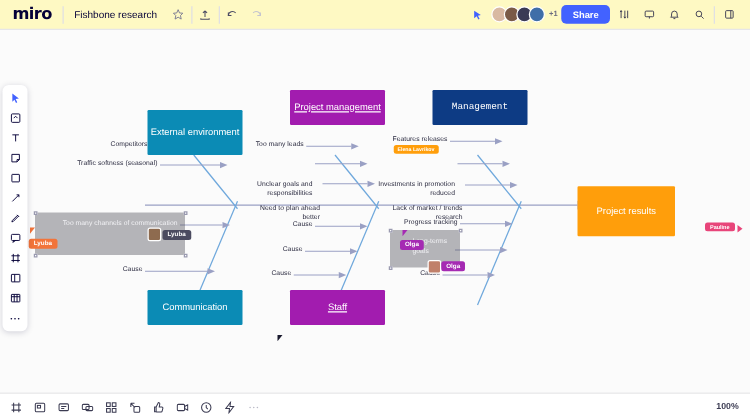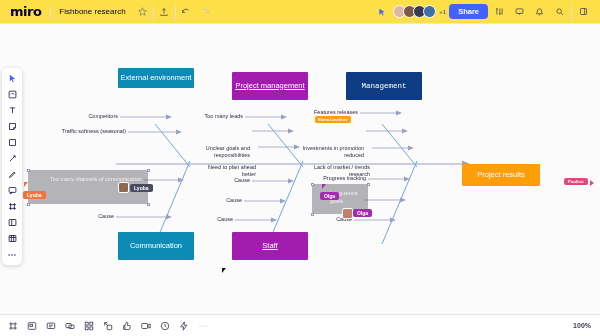--- a/index.html
+++ b/index.html
@@ -7,21 +7,21 @@
     width: 600px; height: 336px;
     font-family: "Liberation Sans", sans-serif;
     overflow: hidden;
     background: #fff;
   }
   #app { position: relative; width: 600px; height: 336px; background: #fff; }
 
   
   .topbar {
     position: absolute; left: 0; top: 0; width: 600px; height: 24px;
-    background: #fde047; border-bottom: 1px solid #e6e6e8;
+    background: #fef9c3; border-bottom: 1px solid #e6e6e8;
     display: flex; align-items: center;
   }
   .logo {
     font-family: "DejaVu Sans", sans-serif;
     font-weight: 700; font-size: 13px; letter-spacing: -0.5px;
     color: #050038; padding: 0 7px 0 10px;
   }
   .vsep { width: 1px; height: 14px; background: #e0e0e4; }
   .doc-title { font-size: 8px; color: #050038; padding: 0 6px; white-space: nowrap; }
   .tb-ico {
@@ -254,42 +254,42 @@
       <polygon points="271,193.5 277,196 271,198.5" fill="#9aa0c4"></polygon>
 
       <line x1="368" y1="155" x2="404" y2="155" stroke="#9aa0c4" stroke-width="0.8"></line>
       <polygon points="404,152.5 410,155 404,157.5" fill="#9aa0c4"></polygon>
       <line x1="364" y1="176" x2="400" y2="176" stroke="#9aa0c4" stroke-width="0.8"></line>
       <polygon points="400,173.5 406,176 400,178.5" fill="#9aa0c4"></polygon>
       <line x1="354" y1="196" x2="390" y2="196" stroke="#9aa0c4" stroke-width="0.8"></line>
       <polygon points="390,193.5 396,196 390,198.5" fill="#9aa0c4"></polygon>
     </svg>
 
-    <div class="node cat-teal" style="left:118px; top:44px; width:76px; height:20px;">
+    <div class="node cat-teal" style="left:118px; top:64px; width:76px; height:36px;">
       <span>External environment</span>
     </div>
 
     <div class="node cat-blue" style="left:232px; top:48px; width:76px; height:28px;">
       <span>Project management</span>
     </div>
 
     <div class="node cat-navy" style="left:346px; top:48px; width:76px; height:28px;font-family:Liberation Mono, monospace;">
       <span>Management</span>
     </div>
 
     <div class="node cat-blue" style="left:232px; top:208px; width:76px; height:28px;">
       <span>Staff</span>
     </div>
 
     <div class="node cat-teal" style="left:118px; top:208px; width:76px; height:28px;">
       <span>Communication</span>
     </div>
 
 
-    <div class="node cat-orange" style="left:462px; top:140px; width:78px; height:22px;">
+    <div class="node cat-orange" style="left:462px; top:125px; width:78px; height:40px;">
       <span>Project results</span>
     </div>
 
     <div class="lbl r" style="left:62px; top:89px; width:56px;">Competitors</div>
     <div class="lbl r" style="left:34px; top:104px; width:92px;">Traffic softness (seasonal)</div>
 
     <div class="lbl r" style="left:186px; top:89px; width:57px;">Too many leads</div>
     <div class="lbl r" style="left:196px; top:123px; width:54px; top:121px;">Unclear goals and responsibilities</div>
     <div class="lbl r" style="left:200px; top:140px; width:56px;">Need to plan ahead better</div>
 

